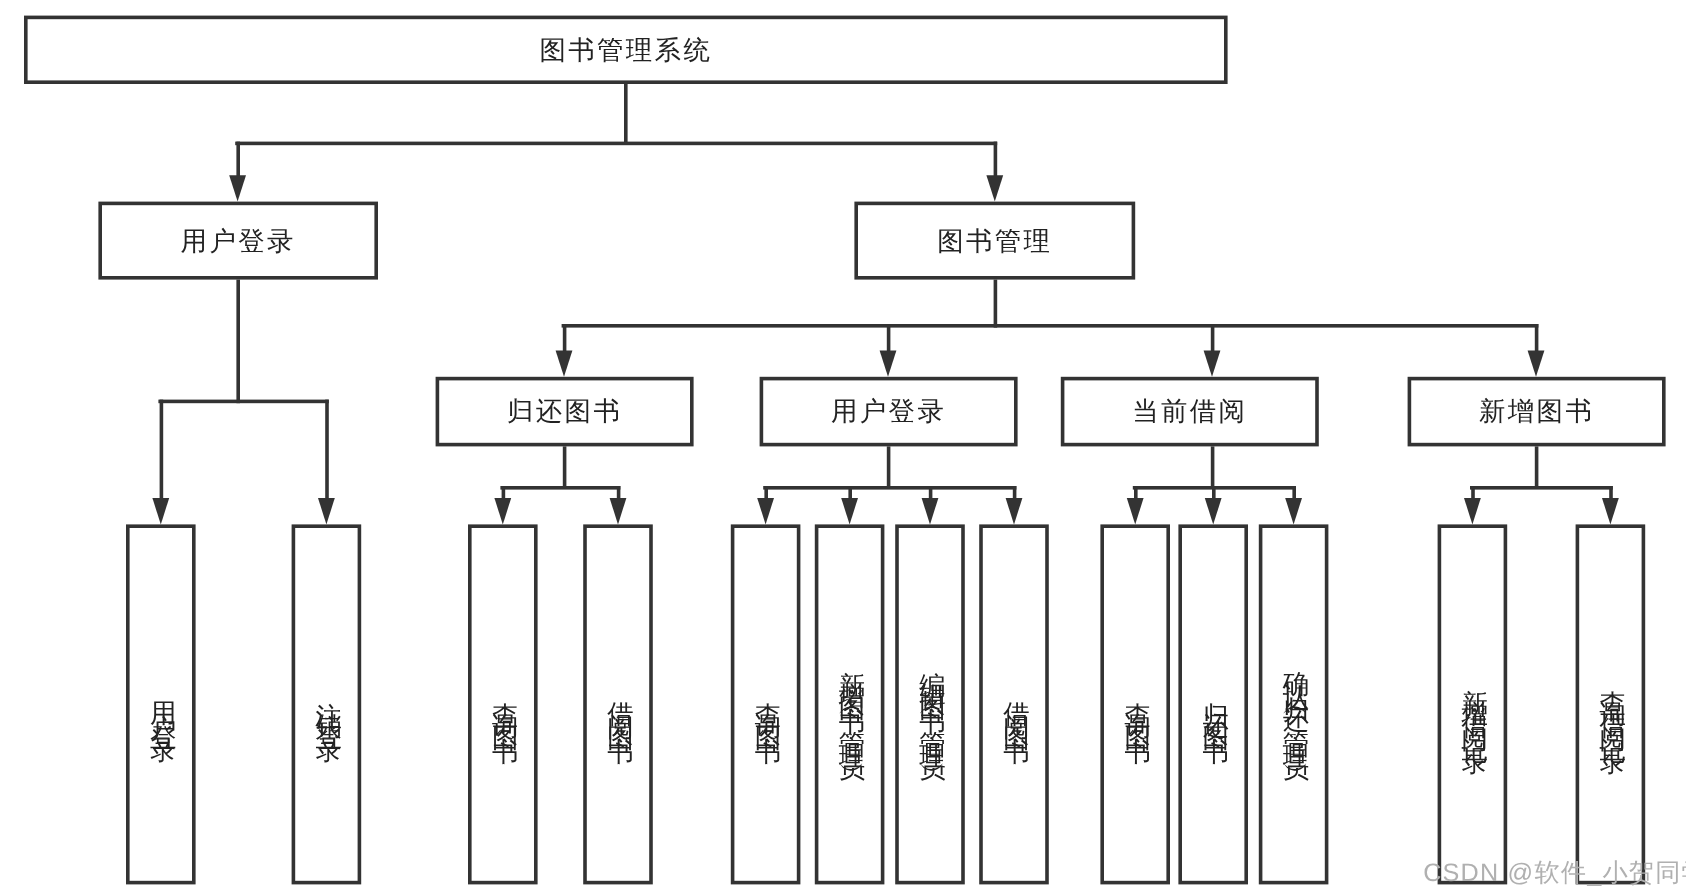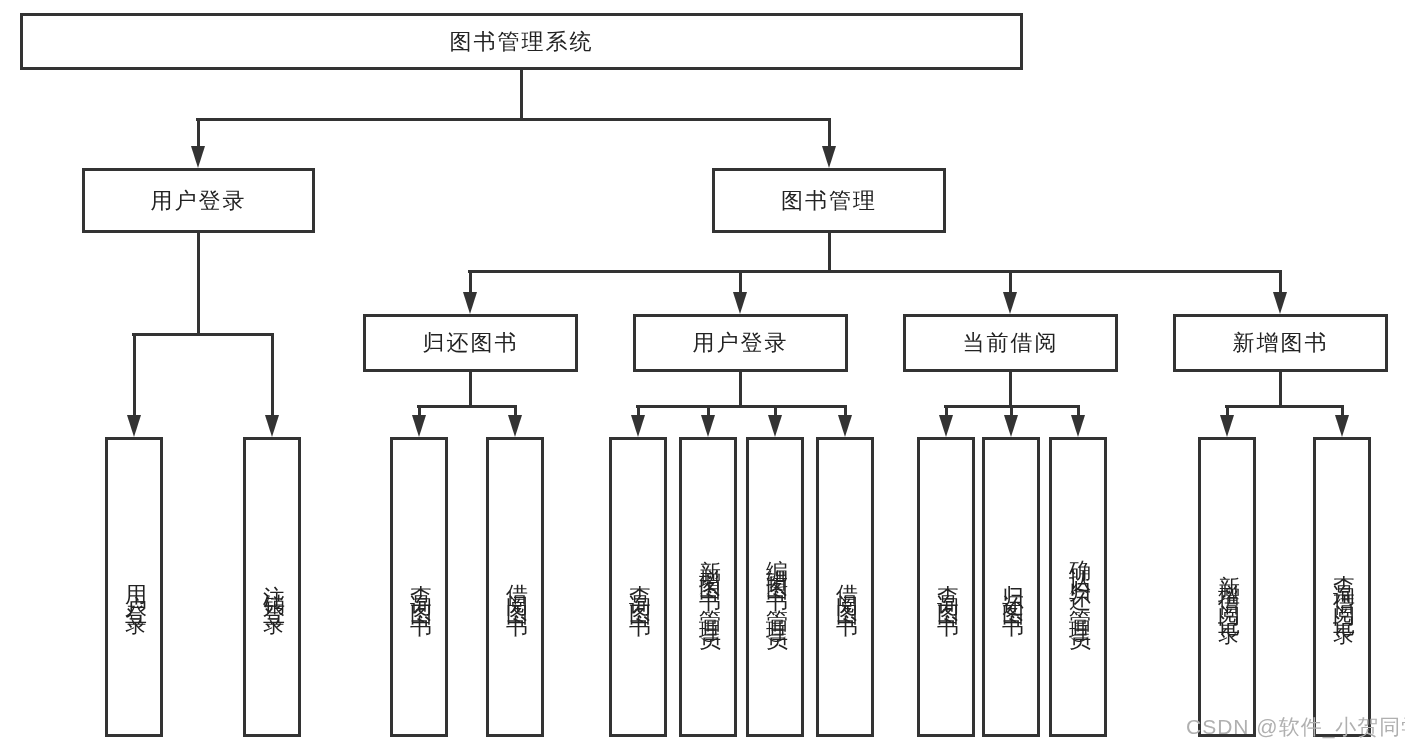--- a/index.html
+++ b/index.html
@@ -73,21 +73,21 @@
       </div>
       <div class="box hbox" style="left: 712px; top: 168px; width: 234px; height: 65px; align-items: center;">
         <span>图书管理</span>
       </div>
       <div class="box hbox" style="left: 363px; top: 314px; width: 215px; height: 58px;">
         <span>归还图书</span>
       </div>
       <div class="box hbox" style="left: 633px; top: 314px; width: 215px; height: 58px;">
         <span>用户登录</span>
       </div>
-      <div class="box hbox" style="left: 903px; top: 314px; width: 215px; height: 58px;">
+      <div class="box hbox" style="left: 884px; top: 314px; width: 215px; height: 58px;">
         <span>当前借阅</span>
       </div>
       <div class="box hbox" style="left: 1173px; top: 314px; width: 215px; height: 58px;">
         <span>新增图书</span>
       </div>
       <div class="box vbox" style="left: 105px; top: 437px; width: 58px; height: 300px;">
         <span>用户登录</span>
       </div>
       <div class="box vbox" style="left: 243px; top: 437px; width: 58px; height: 300px;">
         <span>注销登录</span>

